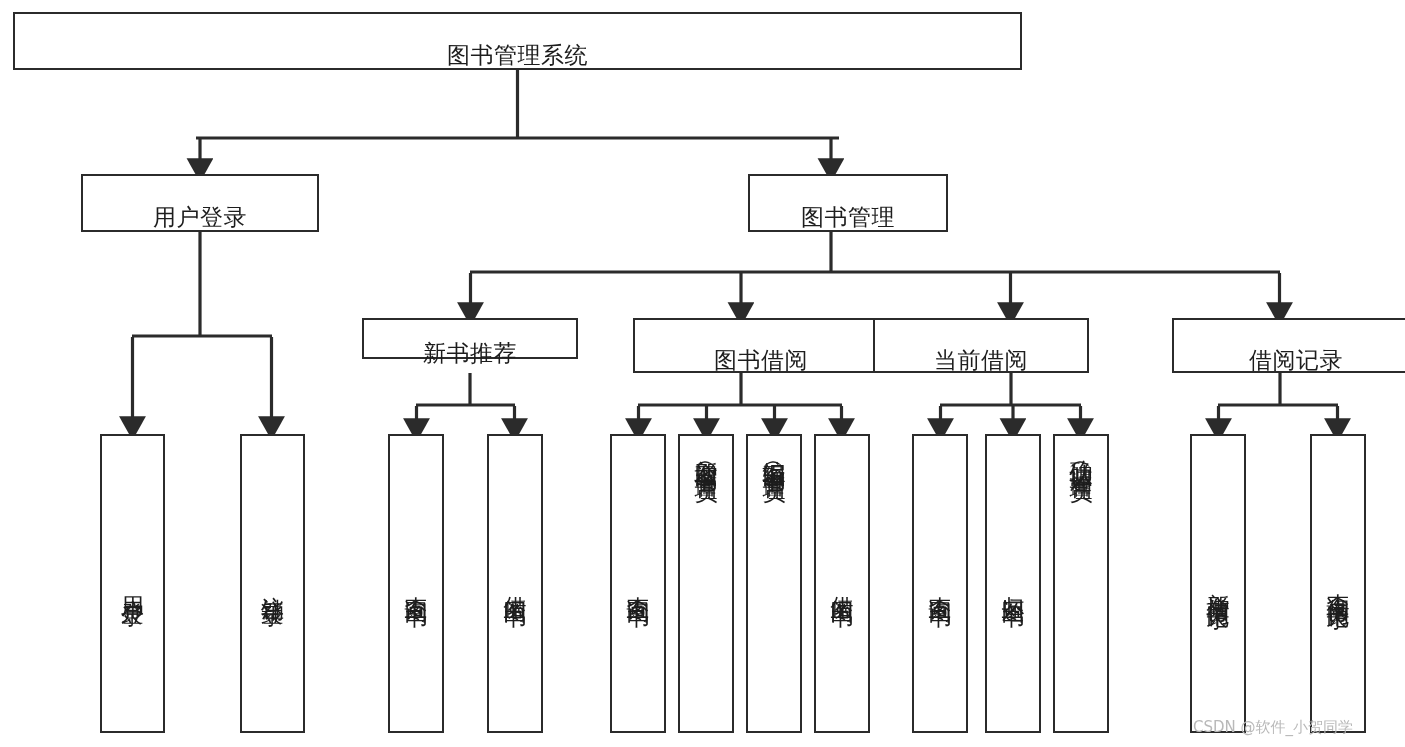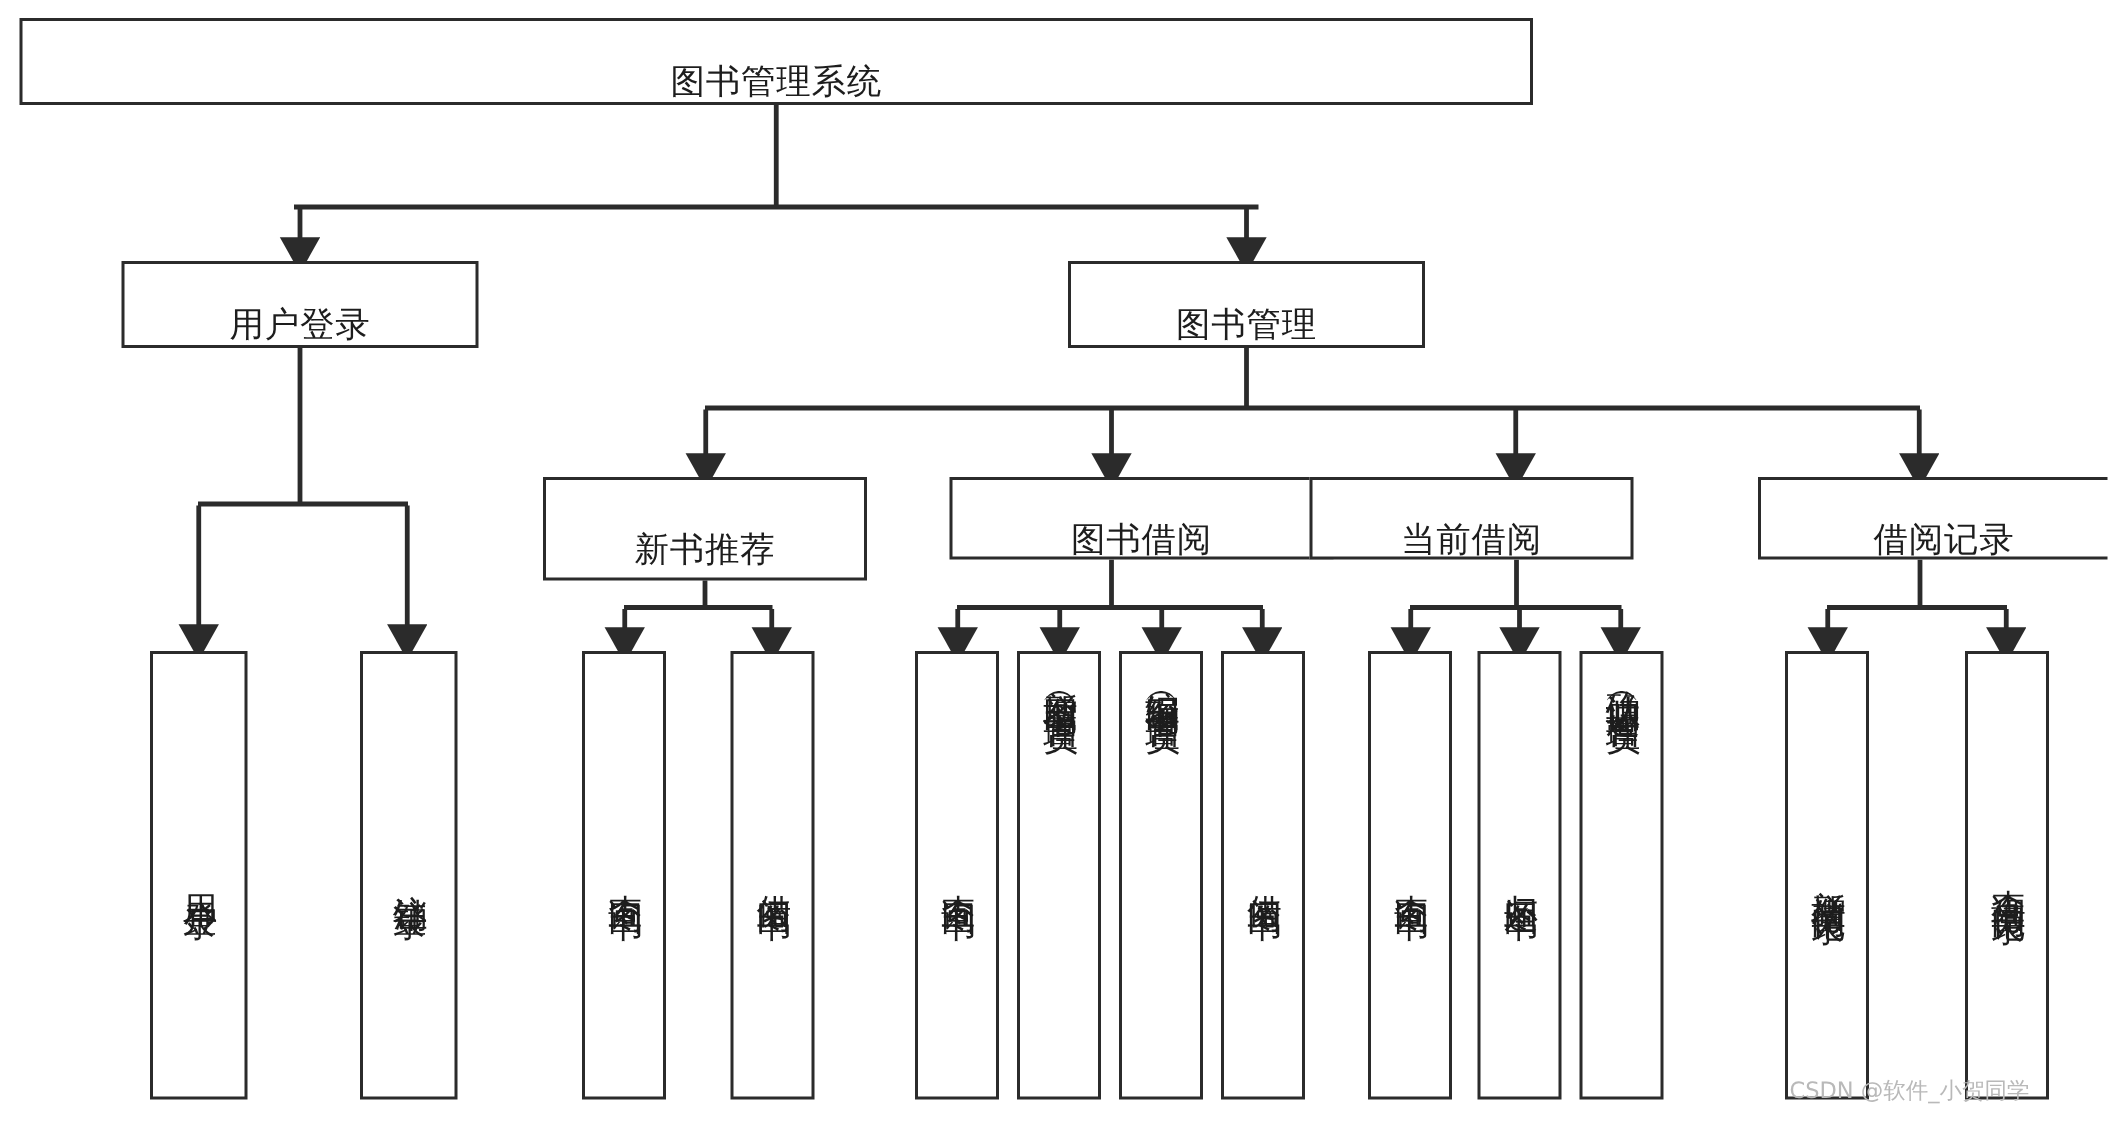--- a/index.html
+++ b/index.html
@@ -127,27 +127,27 @@
   </svg>
 
   <div class="node-box" id="node-root" style="left: 13px; top: 12px; width: 1009px; height: 58px;">
     <span class="node-label-h">图书管理系统</span>
   </div>
 
   <div id="level1-layer">
       <div class="node-box" style="left: 81px; top: 174px; width: 238px; height: 58px;">
         <span class="node-label-h">用户登录</span>
       </div>
-      <div class="node-box" style="left: 712px; top: 174px; width: 238px; height: 58px;">
+      <div class="node-box" style="left: 748px; top: 174px; width: 200px; height: 58px;">
         <span class="node-label-h">图书管理</span>
       </div>
     </div>
 
   <div id="level2-layer">
-      <div class="node-box" style="left: 362px; top: 318px; width: 216px; height: 69px;">
+      <div class="node-box" style="left: 362px; top: 318px; width: 216px; height: 41px;">
         <span class="node-label-h">新书推荐</span>
       </div>
       <div class="node-box" style="left: 633px; top: 318px; width: 256px; height: 55px;">
         <span class="node-label-h">图书借阅</span>
       </div>
       <div class="node-box" style="left: 873px; top: 318px; width: 216px; height: 55px;">
         <span class="node-label-h">当前借阅</span>
       </div>
       <div class="node-box" style="left: 1172px; top: 318px; width: 236px; height: 55px; padding-left: 12px;">
         <span class="node-label-h">借阅记录</span>

